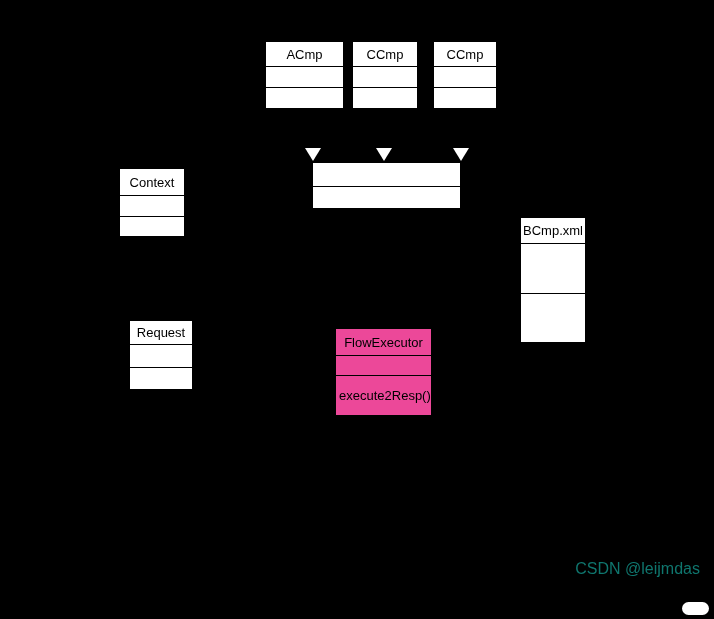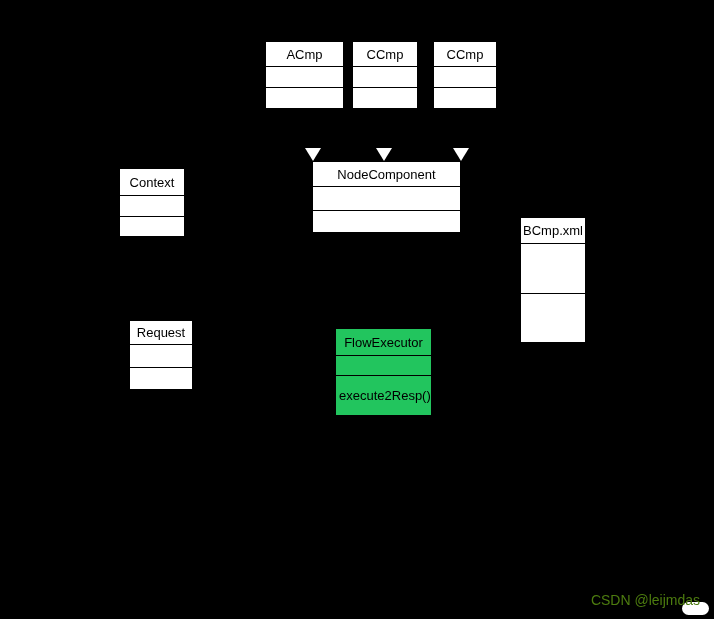--- a/index.html
+++ b/index.html
@@ -26,41 +26,41 @@
   .ccmp   { left:433px; top:41px;  width:64px;  }
   .ccmp .title{height:24px;} .ccmp .attrs{height:21px;} .ccmp .methods{height:21px;}
   .nodecomponent { left:312px; top:161px; width:149px; }
   .nodecomponent .title{height:24px;} .nodecomponent .attrs{height:24px;} .nodecomponent .methods{height:22px;}
   .contextbox { left:119px; top:168px; width:66px; }
   .contextbox .title{height:26px;} .contextbox .attrs{height:21px;} .contextbox .methods{height:20px;}
   .flowxml { left:520px; top:217px; width:66px; }
   .flowxml .title{height:25px;} .flowxml .attrs{height:50px;} .flowxml .methods{height:49px;}
   .requestbox { left:129px; top:320px; width:64px; }
   .requestbox .title{height:23px;} .requestbox .attrs{height:23px;} .requestbox .methods{height:22px;}
-  .flowexecutor { left:335px; top:328px; width:97px; background:#22c55e; }
+  .flowexecutor { left:335px; top:328px; width:97px; background:#ec4899; }
   .flowexecutor .title{height:26px;} .flowexecutor .attrs{height:20px;} .flowexecutor .methods{height:40px;}
 
   
   .tri {
     position:absolute; width:0; height:0;
     border-left:8px solid transparent; border-right:8px solid transparent;
     border-top:13px solid #ffffff;
   }
   .tri1 { left:305px; top:148px; }
   .tri2 { left:376px; top:148px; }
   .tri3 { left:453px; top:148px; }
 
   
   .inh-line { position:absolute; width:1px; height:39px; top:109px; background:#000000; }
   .inh1 { left:313px; } .inh2 { left:384px; } .inh3 { left:461px; }
 
   
   .watermark {
-    position:absolute; top:592px; right:14px;
-    color:#4d7c0f; font-size:14px; z-index:2; white-space:nowrap;
+    position:absolute; top:560px; right:14px;
+    color:#0f766e; font-size:16px; z-index:2; white-space:nowrap;
   }
   .wm-blob {
     position:absolute; left:682px; top:602px; width:27px; height:13px;
     background:#ffffff; border-radius:7px; z-index:1;
   }
 </style>
 </head>
 <body>
 
 <div id="canvas">
@@ -85,21 +85,20 @@
     <div class="row title">CCmp</div>
     <div class="row attrs"></div>
     <div class="row methods"></div>
   </div>
 
   <div class="tri tri1"></div>
   <div class="tri tri2"></div>
   <div class="tri tri3"></div>
 
   <div class="cls nodecomponent">
-    <div class="row title">NodeComponent</div>
     <div class="row attrs"></div>
     <div class="row methods"></div>
   </div>
 
   <div class="cls contextbox">
     <div class="row title">Context</div>
     <div class="row attrs"></div>
     <div class="row methods"></div>
   </div>
 

